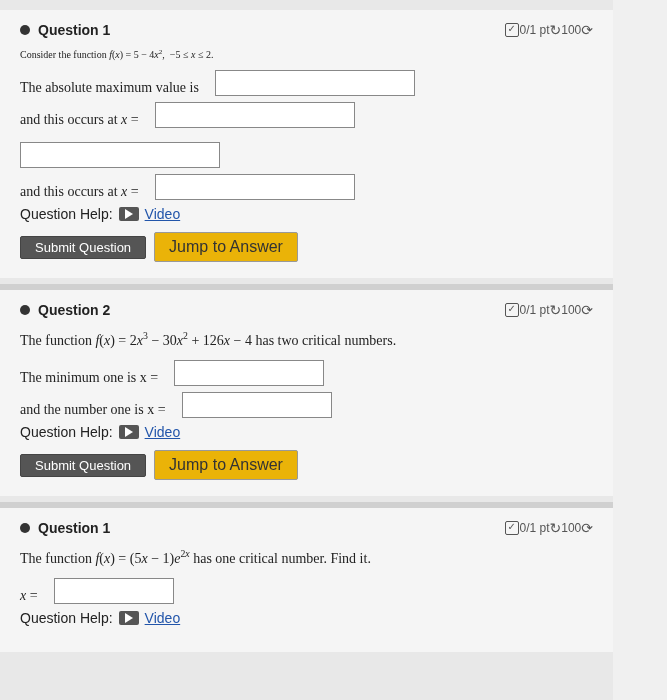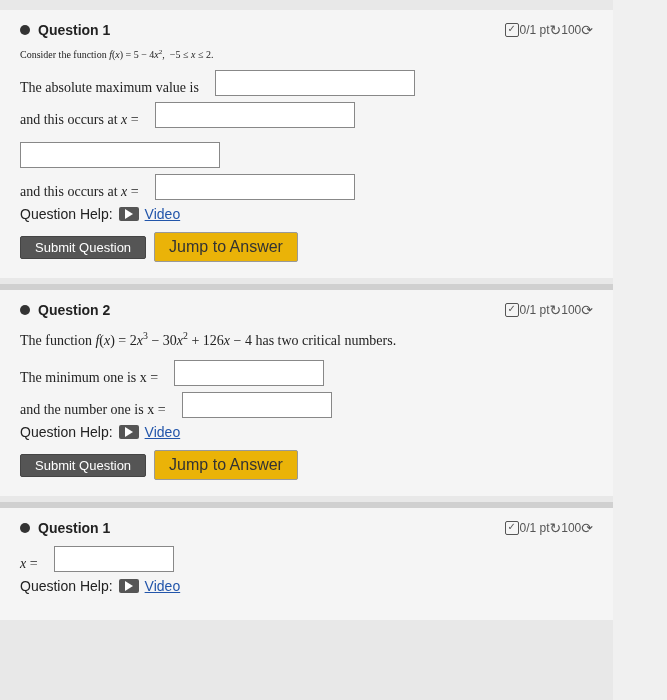--- a/index.html
+++ b/index.html
@@ -270,20 +270,23 @@
       </div>
       <div class="question-meta">
         <span class="icon-check"></span>
         <span>0/1 pt</span>
         <span style="font-size:14px;">↻</span>
         <span>100</span>
         <span style="font-size:14px;">⟳</span>
       </div>
     </div>
 
+    <div class="math-line">
+      The function <em>f</em>(<em>x</em>) = (5<em>x</em> − 1)<em>e</em><sup>2<em>x</em></sup> has one critical number. Find it.
+    </div>
 
     <div class="input-row">
       <span><em>x</em> =</span>
       <input class="input-box-xs" type="text" value="" style="">
     </div>
 
     <div class="help-row">
       <span>Question Help:</span>
       <span class="video-icon"></span>
       <span style="color:#2255aa; text-decoration:underline; cursor:pointer;">Video</span>

